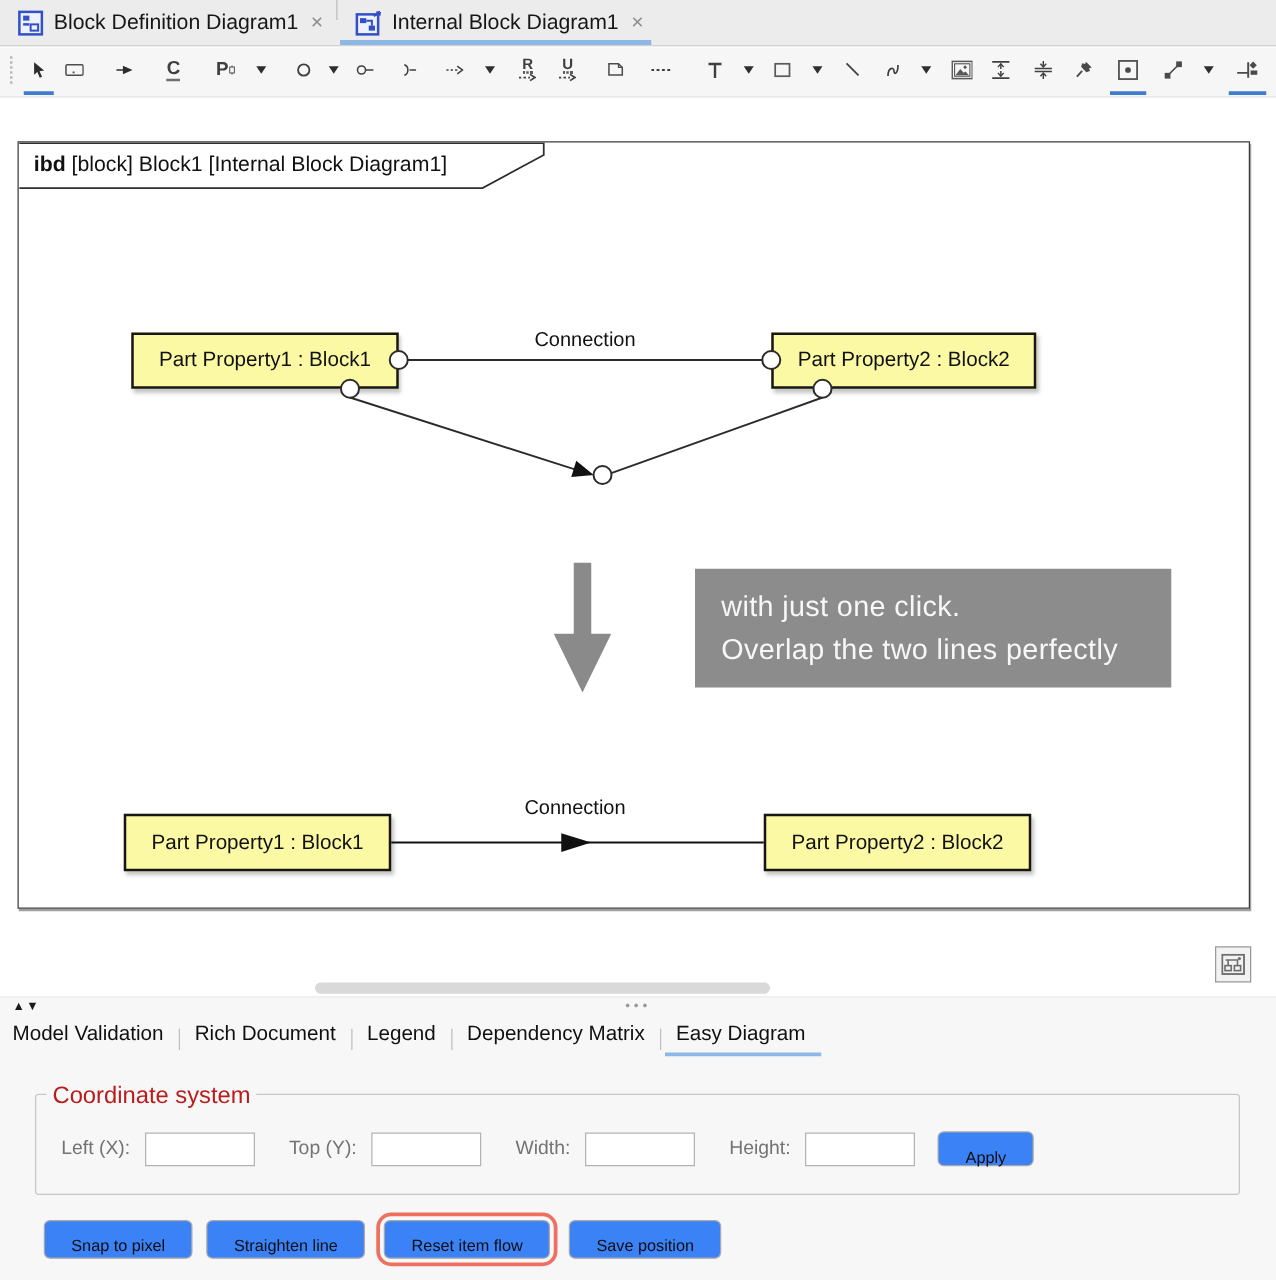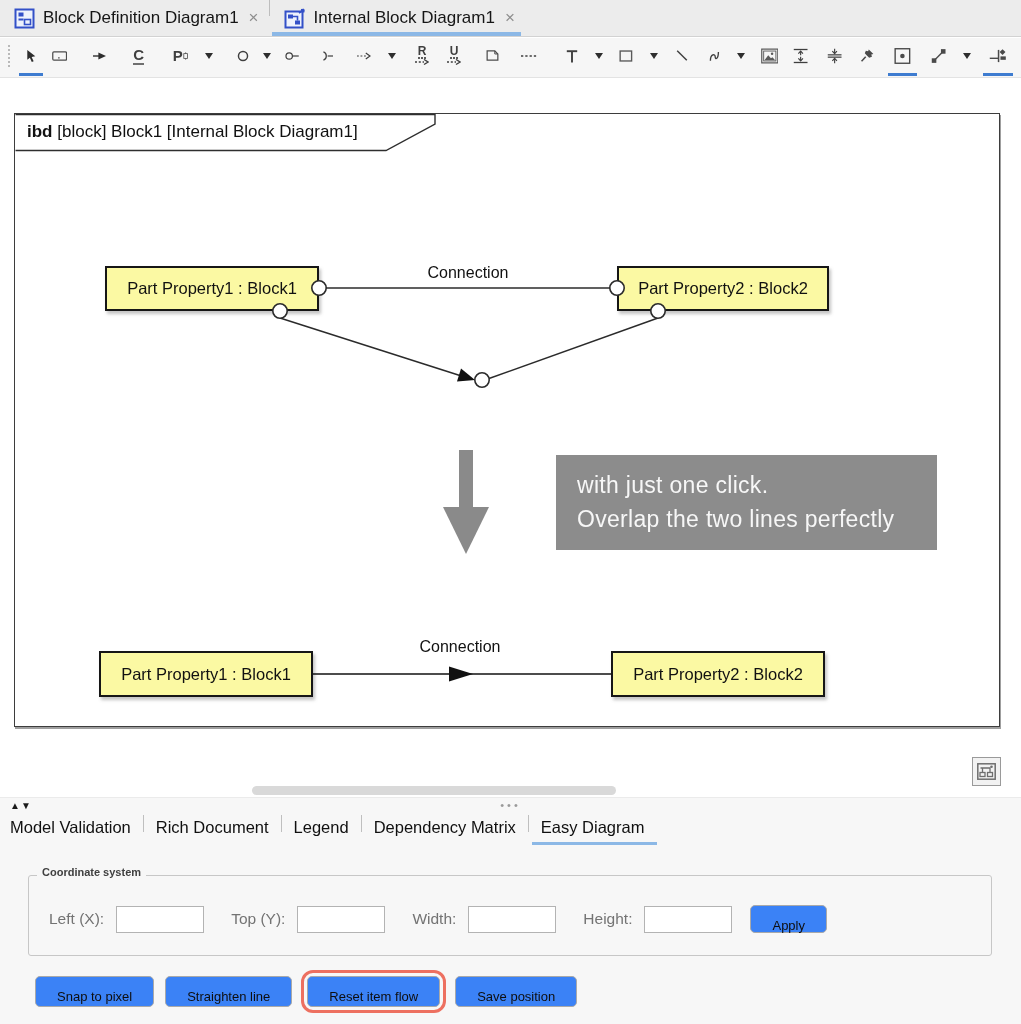--- a/index.html
+++ b/index.html
@@ -38,29 +38,29 @@
   .bigarrow { position:absolute; left:427px; top:336px; z-index:2; }
   .overview-btn { position:absolute; left:972px; top:678px; width:29px; height:29px; background:#f2f2f2; border:1px solid #9a9a9a; display:flex; align-items:center; justify-content:center; }
 
   
   .hscroll { position:absolute; left:252px; top:786px; width:364px; height:9px; border-radius:5px; background:#d9d9d9; }
   .bottom-panel { position:absolute; left:0; top:797px; width:1021px; height:227px; background:#f7f7f7; border-top:1px solid #ebebeb; }
   .panel-arrows { position:absolute; left:10px; top:2px; font-size:10px; color:#1a1a1a; letter-spacing:1px; }
   .handle-dots { position:absolute; left:0; right:0; top:1px; text-align:center; color:#9a9a9a; font-size:11px; letter-spacing:3px; }
 
   
-  .ptabs { position:absolute; left:10px; top:17px; display:flex; align-items:flex-start; }
+  .ptabs { position:absolute; left:10px; top:17px; display:flex; align-items:flex-end; }
   .ptab { position:relative; font-size:16.5px; color:#101010; padding:3px 7px 8px 7px; }
   .ptab:first-child { padding-left:0; }
   .ptab.active::after { content:""; position:absolute; left:-2px; right:-6px; bottom:0; height:3px; background:#8cb8e6; }
   .psep { width:1px; height:17px; background:#bfbfbf; margin:0 5px 5px 5px; }
 
   
   .groupbox { position:absolute; left:28px; top:77px; width:964px; height:81px; border:1px solid #c7c7c7; border-radius:3px; }
-  .groupbox .legend { position:absolute; left:8px; top:-10px; background:#f7f7f7; padding:0 5px; font-size:11px; color:#404040;font-weight:bold; }
+  .groupbox .legend { position:absolute; left:8px; top:-10px; background:#f7f7f7; padding:0 5px; font-size:19px; color:#b91c1c; }
   .fields { position:absolute; left:20px; top:29px; display:flex; align-items:center; }
   .fields label { font-size:15.5px; color:#737373; }
   .fields input { width:88px; height:27px; margin-left:12px; border:1px solid #b3b3b3; background:#fff; font-size:15px; padding:0 5px; }
   .fields .gap { width:27px; }
   .btn { height:29px; background:#3b82f6; border:1px solid #a9a9a9; border-radius:5px; font-size:13px; color:#0e0e0e; padding:12px 21px; font-family:inherit; }
   .apply { margin-left:18px; height:28px; }
   .actions { position:absolute; left:35px; top:172px; display:flex; align-items:center; gap:11px; }
   .actions .btn { height:31px; }
   .ring { border:3px solid #ed7060; border-radius:12px; padding:3px; margin:0 -2px; }
 </style>

